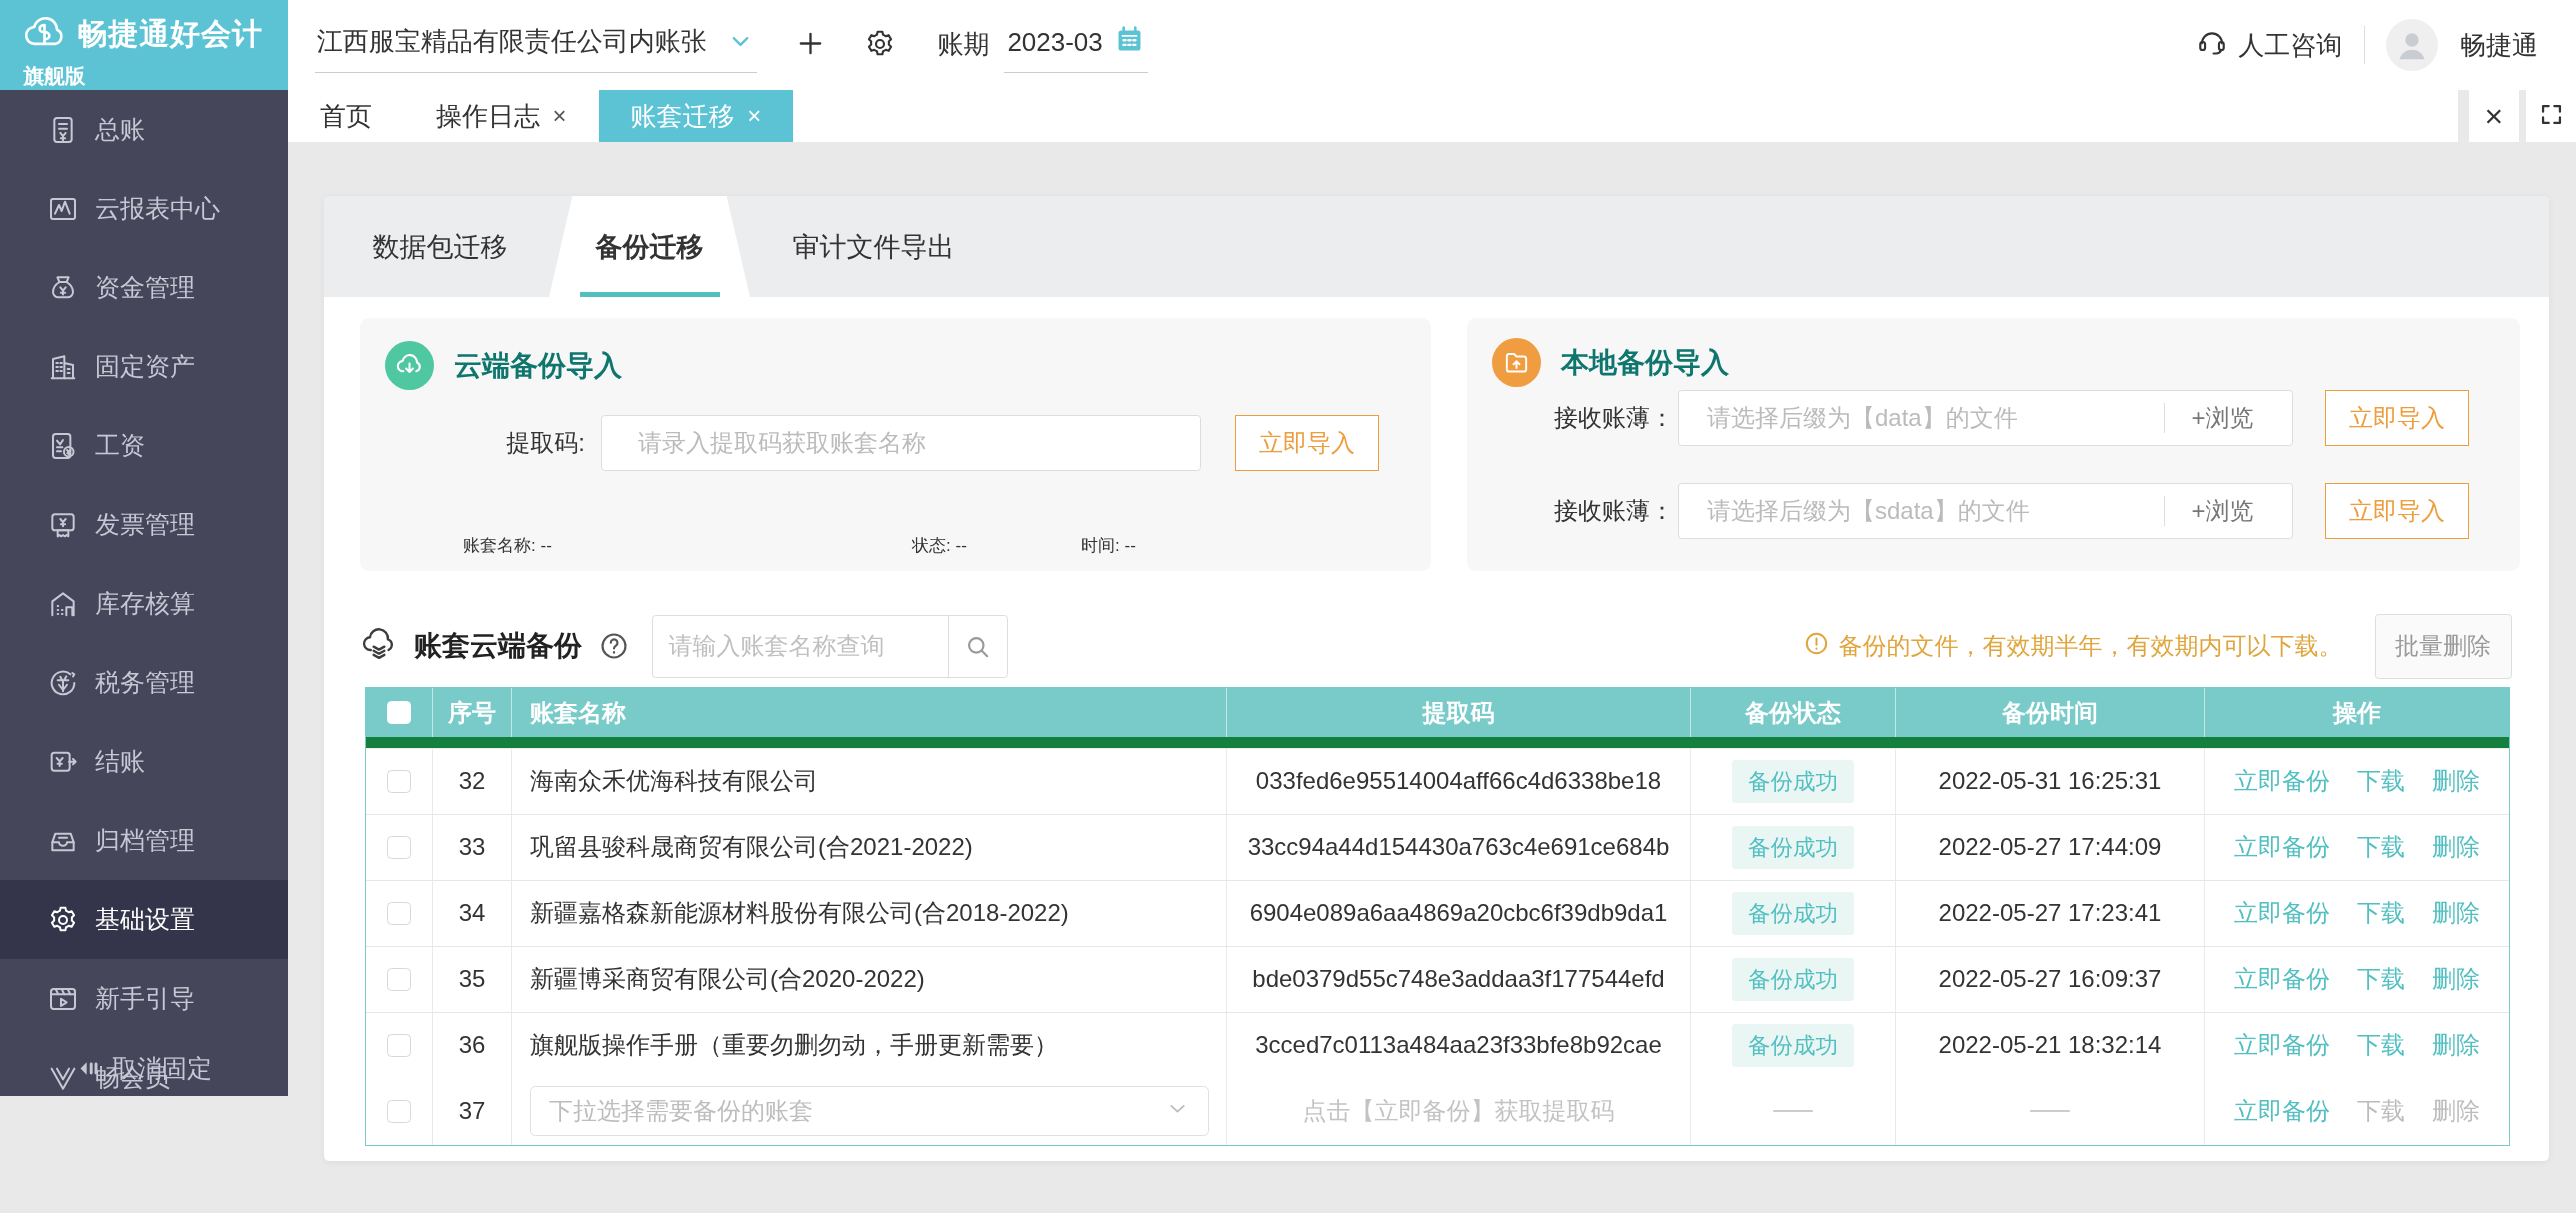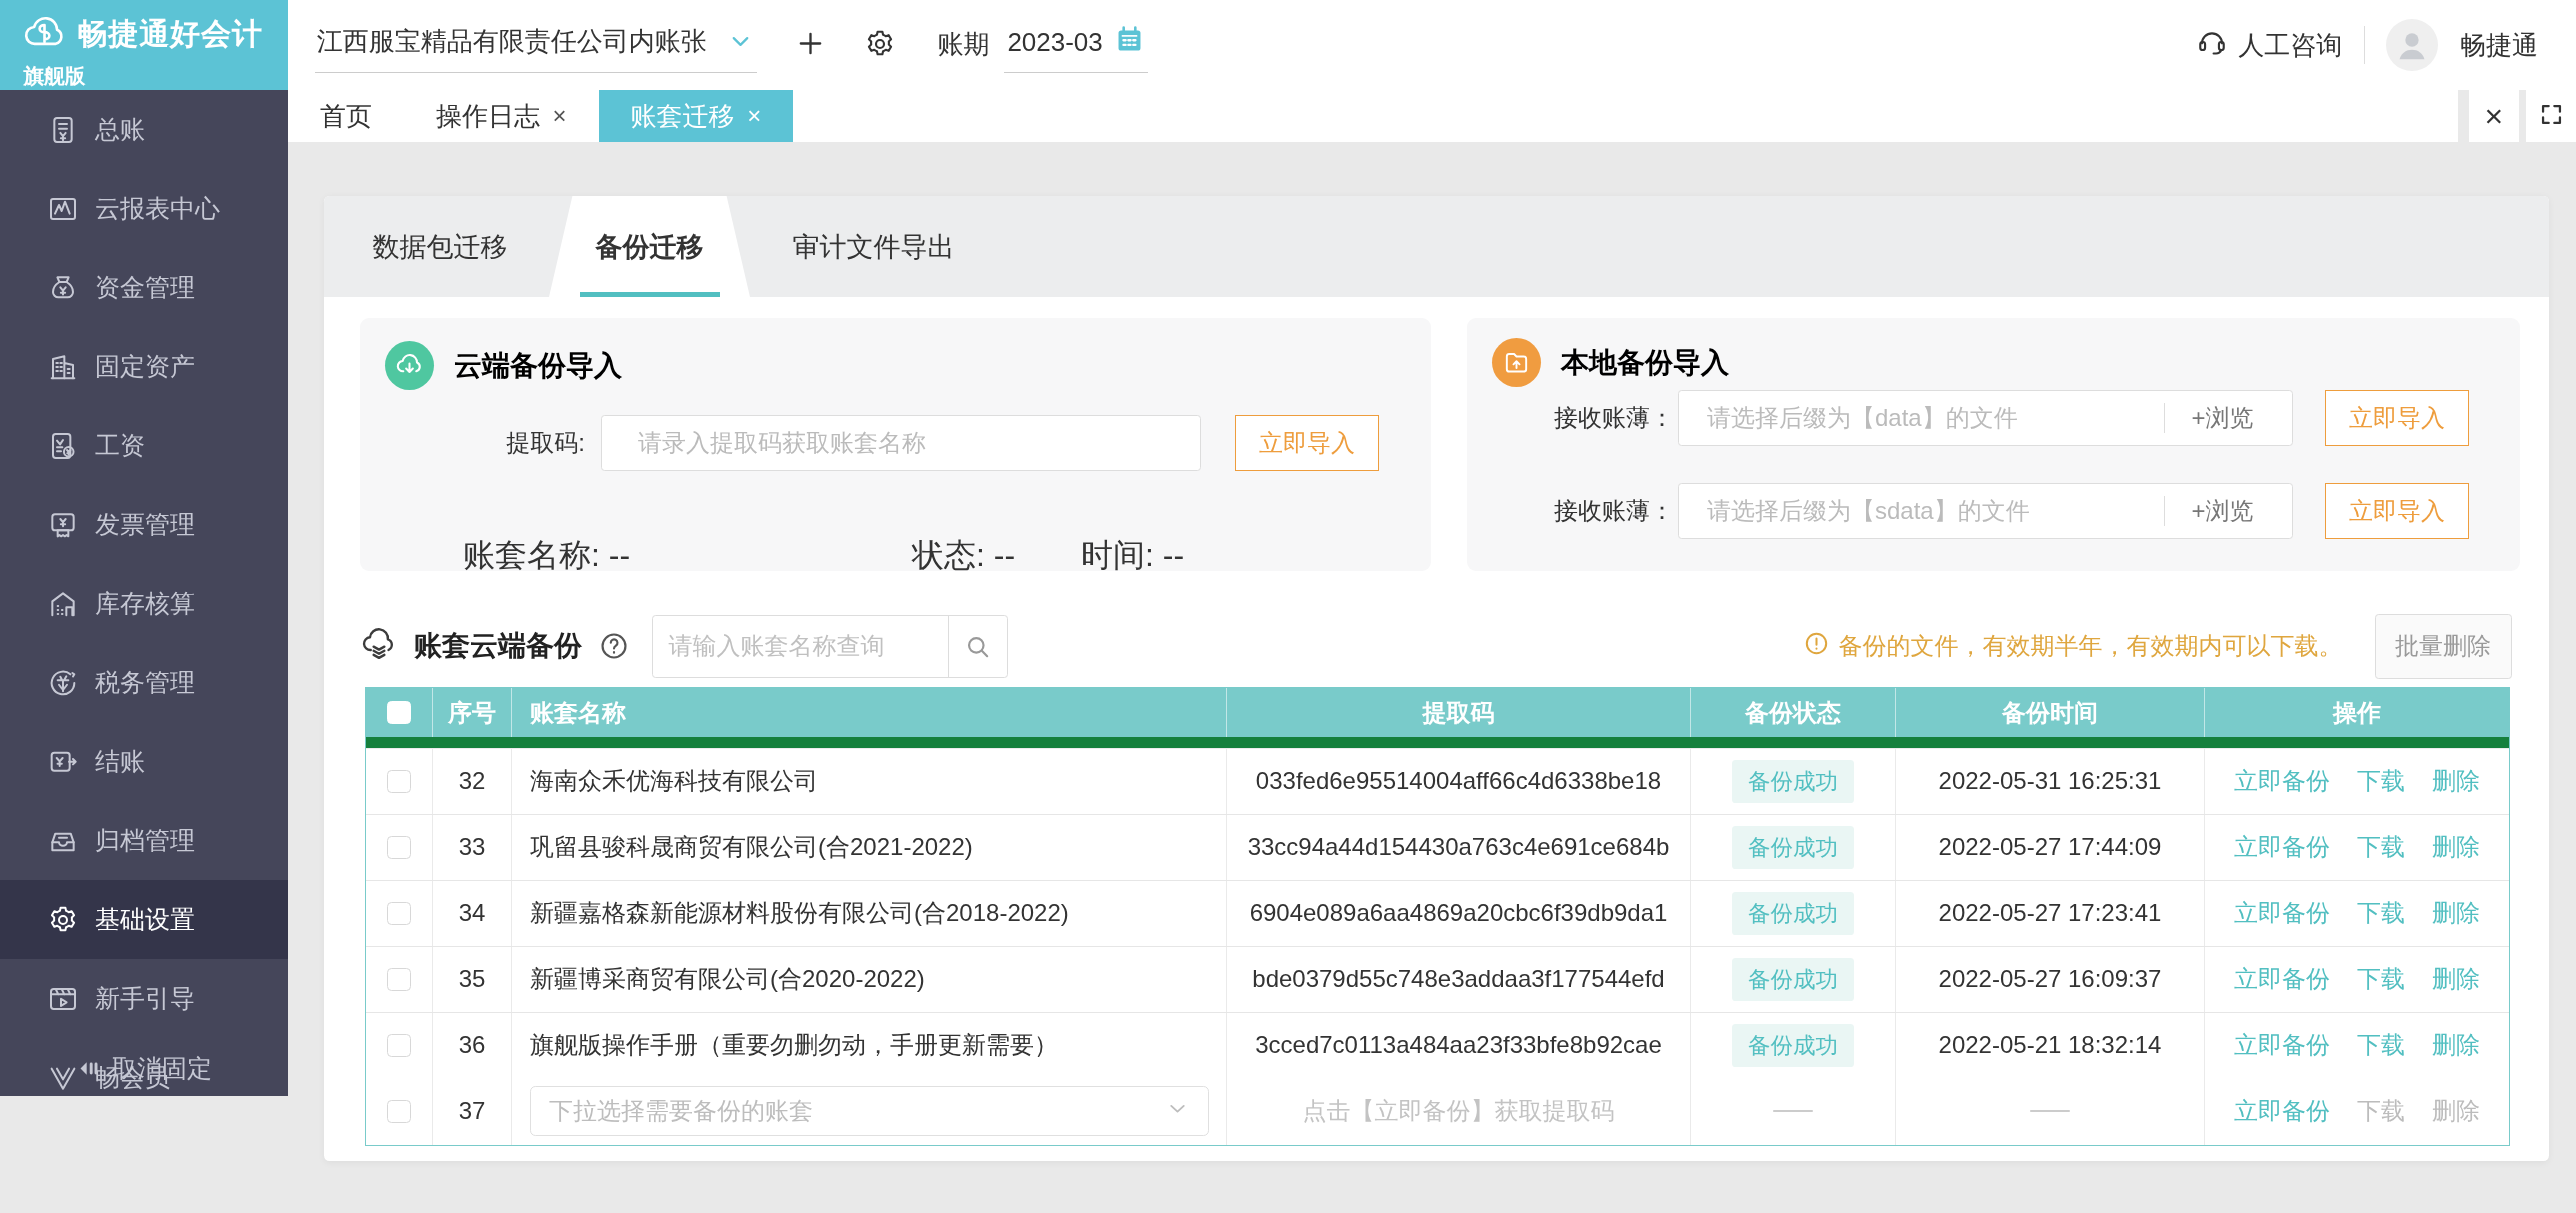--- a/index.html
+++ b/index.html
@@ -61,28 +61,28 @@
   .subtab.active .subtab-underline{display:block}
 
   
   .card{position:absolute;top:122px;height:253px;background:#f7f7f8;border-radius:9px}
   #card-cloud{left:36px;width:1071px}
   #card-local{left:1143px;width:1053px}
   .card-head{position:absolute;left:25px;top:23.4px;display:flex;align-items:center;gap:20px}
   .circle-icon{width:49px;height:49px;border-radius:50%;display:flex;align-items:center;justify-content:center;color:#fff;flex:0 0 49px}
   .circle-green{background:#4fc7a0}
   .circle-orange{background:#f09c40}
-  .card-title{font-size:28px;font-weight:bold;color:#000000}
+  .card-title{font-size:28px;font-weight:bold;color:#0f766e}
   .ci-row{position:absolute;left:0;top:97px;width:100%;display:flex;align-items:center}
   .ci-label{width:225px;text-align:right;font-size:24px;color:#333}
   .fake-input{background:#fff;border:0.9px solid #ddd;border-radius:3.6px;box-sizing:border-box;display:flex;align-items:center}
   .ci-input{margin-left:16px;width:600px;height:56px;padding:0 36px;color:#bbb;font-size:24px}
   .btn-orange{width:144px;height:56px;border:1.8px solid #ee9d3d;border-radius:0;color:#ee9d3d;font-size:24px;display:flex;align-items:center;justify-content:center;background:#fff;box-sizing:border-box;cursor:pointer;flex:0 0 144px}
   .ci-row .btn-orange{margin-left:34px}
-  .ci-meta{position:absolute;left:103px;top:216px;display:flex;font-size:32px;color:#333}
+  .ci-meta{position:absolute;left:103px;top:216px;display:flex;font-size:17px;color:#333}
   .meta-name{width:449px}
   .meta-status{width:169px}
   .li-row{position:absolute;left:0;width:100%;display:flex;align-items:center}
   .li-row-0{top:72px}
   .li-row-1{top:165px}
   .li-label{width:207px;text-align:right;font-size:24px;color:#333}
   .li-input{margin-left:4px;width:615px;height:56px;padding:12px}
   .li-ph{flex:1;display:flex;align-items:center;padding:0 16px;color:#bbb;font-size:24px;overflow:hidden;white-space:nowrap}
   .li-browse{width:115px;align-self:stretch;border-left:0.9px solid #ddd;display:flex;align-items:center;justify-content:center;color:#777;font-size:24px;cursor:pointer}
   .li-row .btn-orange{margin-left:32px}

